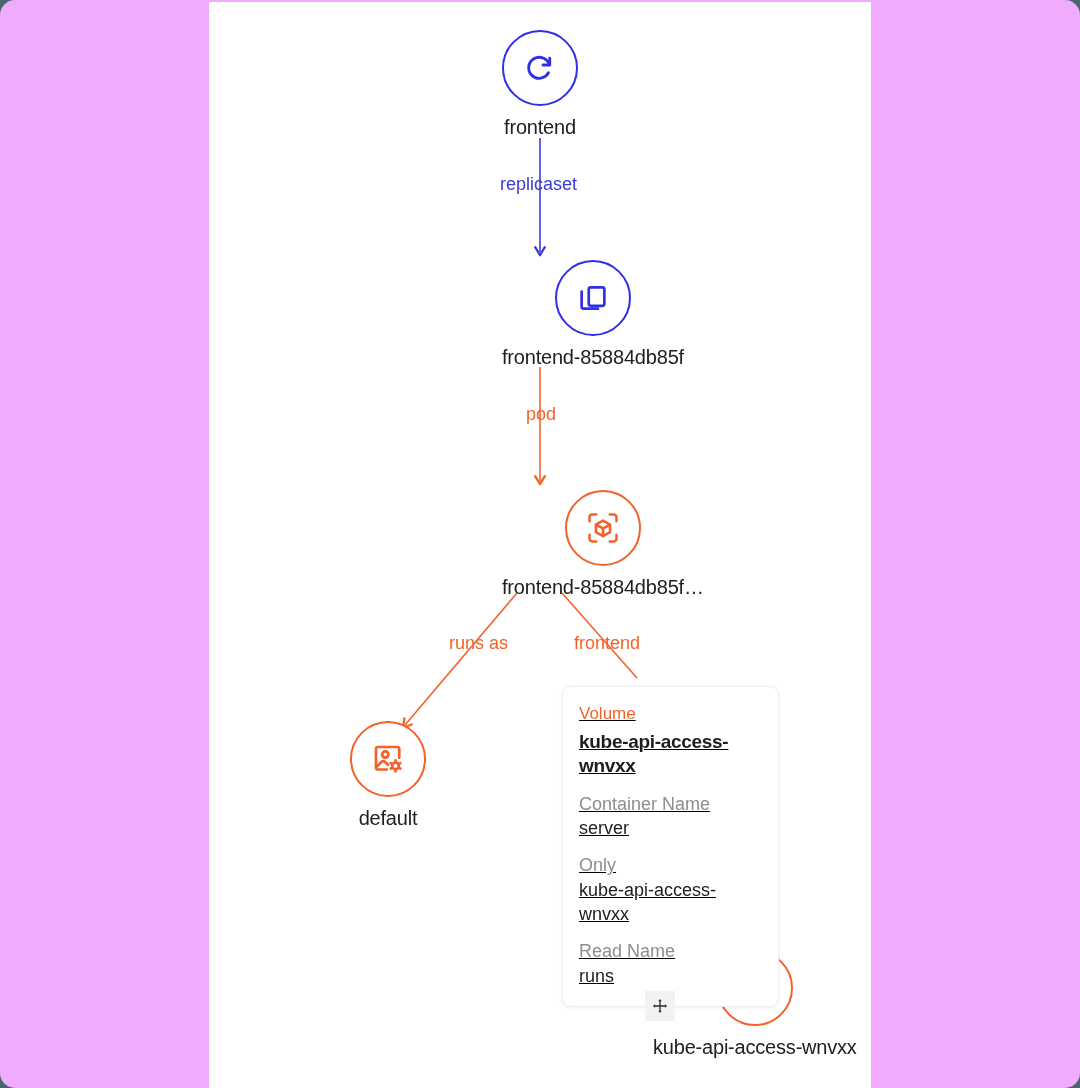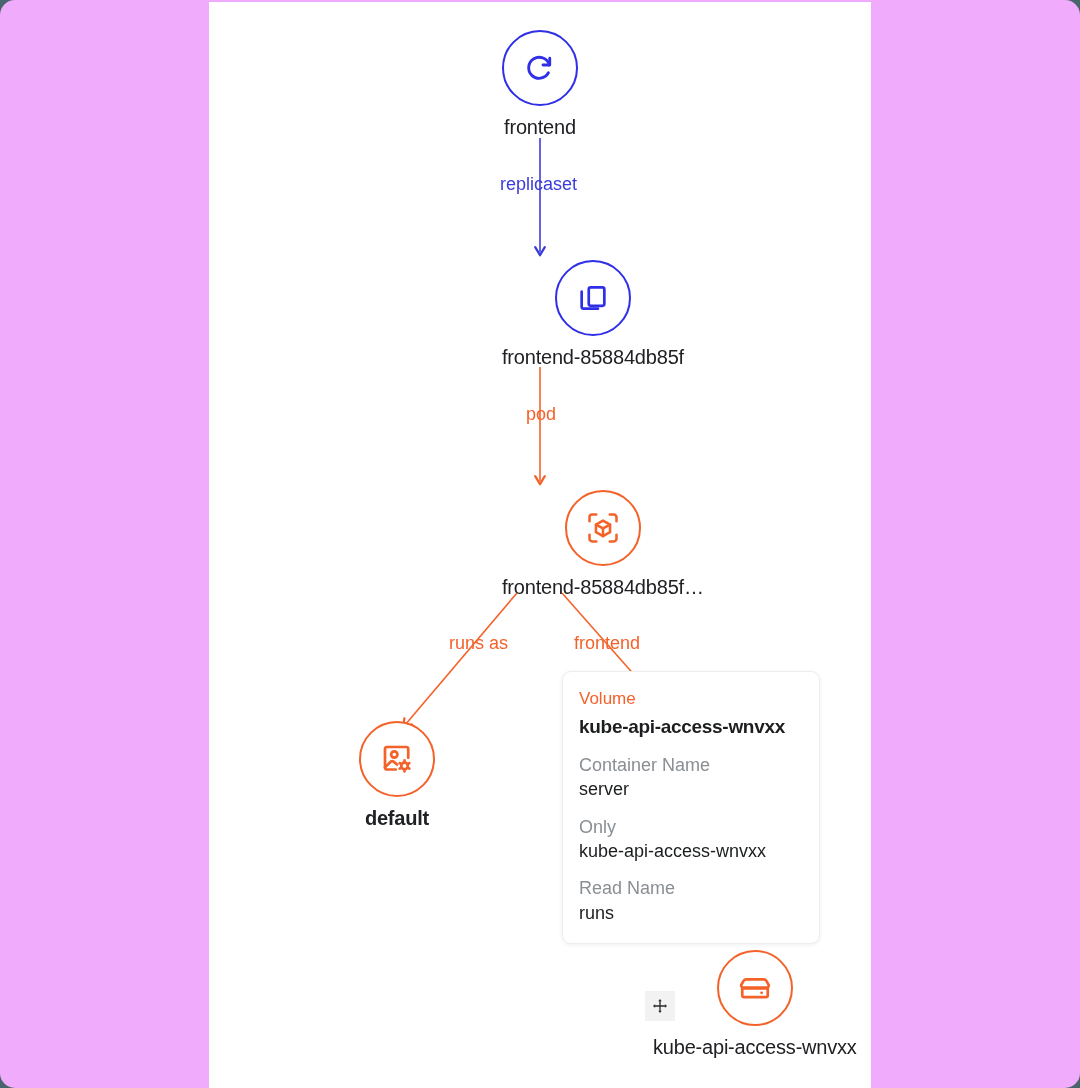--- a/index.html
+++ b/index.html
@@ -69,28 +69,29 @@
     white-space: nowrap;
     line-height: 1;
   }
   .edge-label.blue { color: #3b3bdd; }
   .edge-label.orange { color: #f4622a; }
 
   
   #tooltip-card {
     position: absolute;
     left: 353px;
-    top: 669px;
-    width: 258px;
+    top: 684px;
+    width: 217px;
     background: #ffffff;
     border: 1px solid #eceef0;
     border-radius: 9px;
     box-shadow: 0 1px 4px rgba(16,24,40,0.07);
     padding: 17px 16px 18px 16px;
     box-sizing: border-box;
+    text-decoration: underline;
   }
   .tt-kind {
     font-size: 17px;
     color: #f4622a;
     line-height: 1.2;
     margin-bottom: 6px;
   }
   .tt-title {
     font-size: 19px;
     font-weight: bold;
@@ -178,21 +179,21 @@
           <path d="M21 16.5v2.7a1.8 1.8 0 0 1-1.8 1.8h-2.7"></path>
           <path d="M7.5 21H4.8A1.8 1.8 0 0 1 3 19.2v-2.7"></path>
           <path d="M12 7.1 16.7 9.7v5.1L12 17.4 7.3 14.8V9.7z"></path>
           <path d="M7.3 9.7 12 12.3l4.7-2.6"></path>
           <path d="M12 12.3v5.1"></path>
         </svg>
       </div>
       <div class="node-label">frontend-85884db85f…</div>
     </div>
 
-    <div class="node" style="left:150px; top:719px;font-weight:bold;">
+    <div class="node" style="left:141px; top:719px;">
       <div class="node-circle orange">
         <svg width="36" height="36" viewBox="0 0 24 24" fill="none" stroke="#f4622a" stroke-width="1.8" stroke-linecap="round" stroke-linejoin="round">
           <path d="M19.5 11.2V5.2A1.2 1.2 0 0 0 18.3 4H5.2A1.2 1.2 0 0 0 4 5.2v12.6A1.2 1.2 0 0 0 5.2 19h6"></path>
           <circle cx="10.2" cy="9" r="2.1"></circle>
           <path d="M4 17.6 7.6 14a1.7 1.7 0 0 1 2.3-.1l2.1 1.8"></path>
           <circle cx="17" cy="16.6" r="2.2"></circle>
           <path d="M17 12.9v1.1M17 19.2v1.1M20.2 14.8l-1 .6M14.8 17.8l-1 .6M20.2 18.4l-1-.6M14.8 15.4l-1-.6"></path>
         </svg>
       </div>
       <div class="node-label">default</div>

